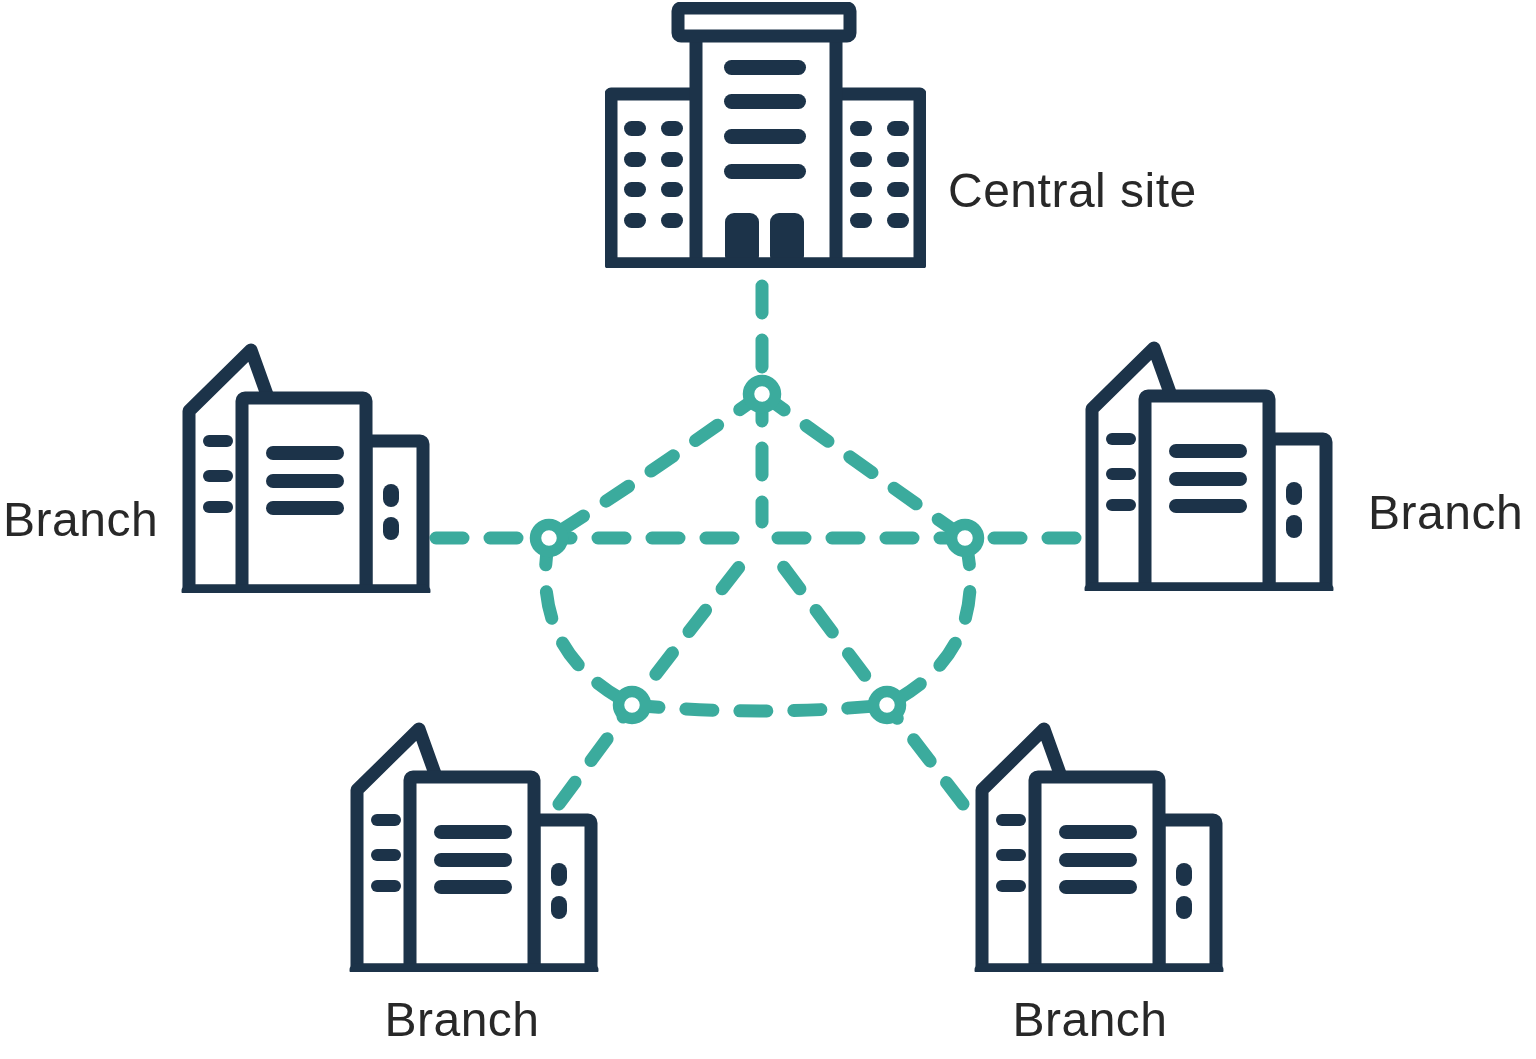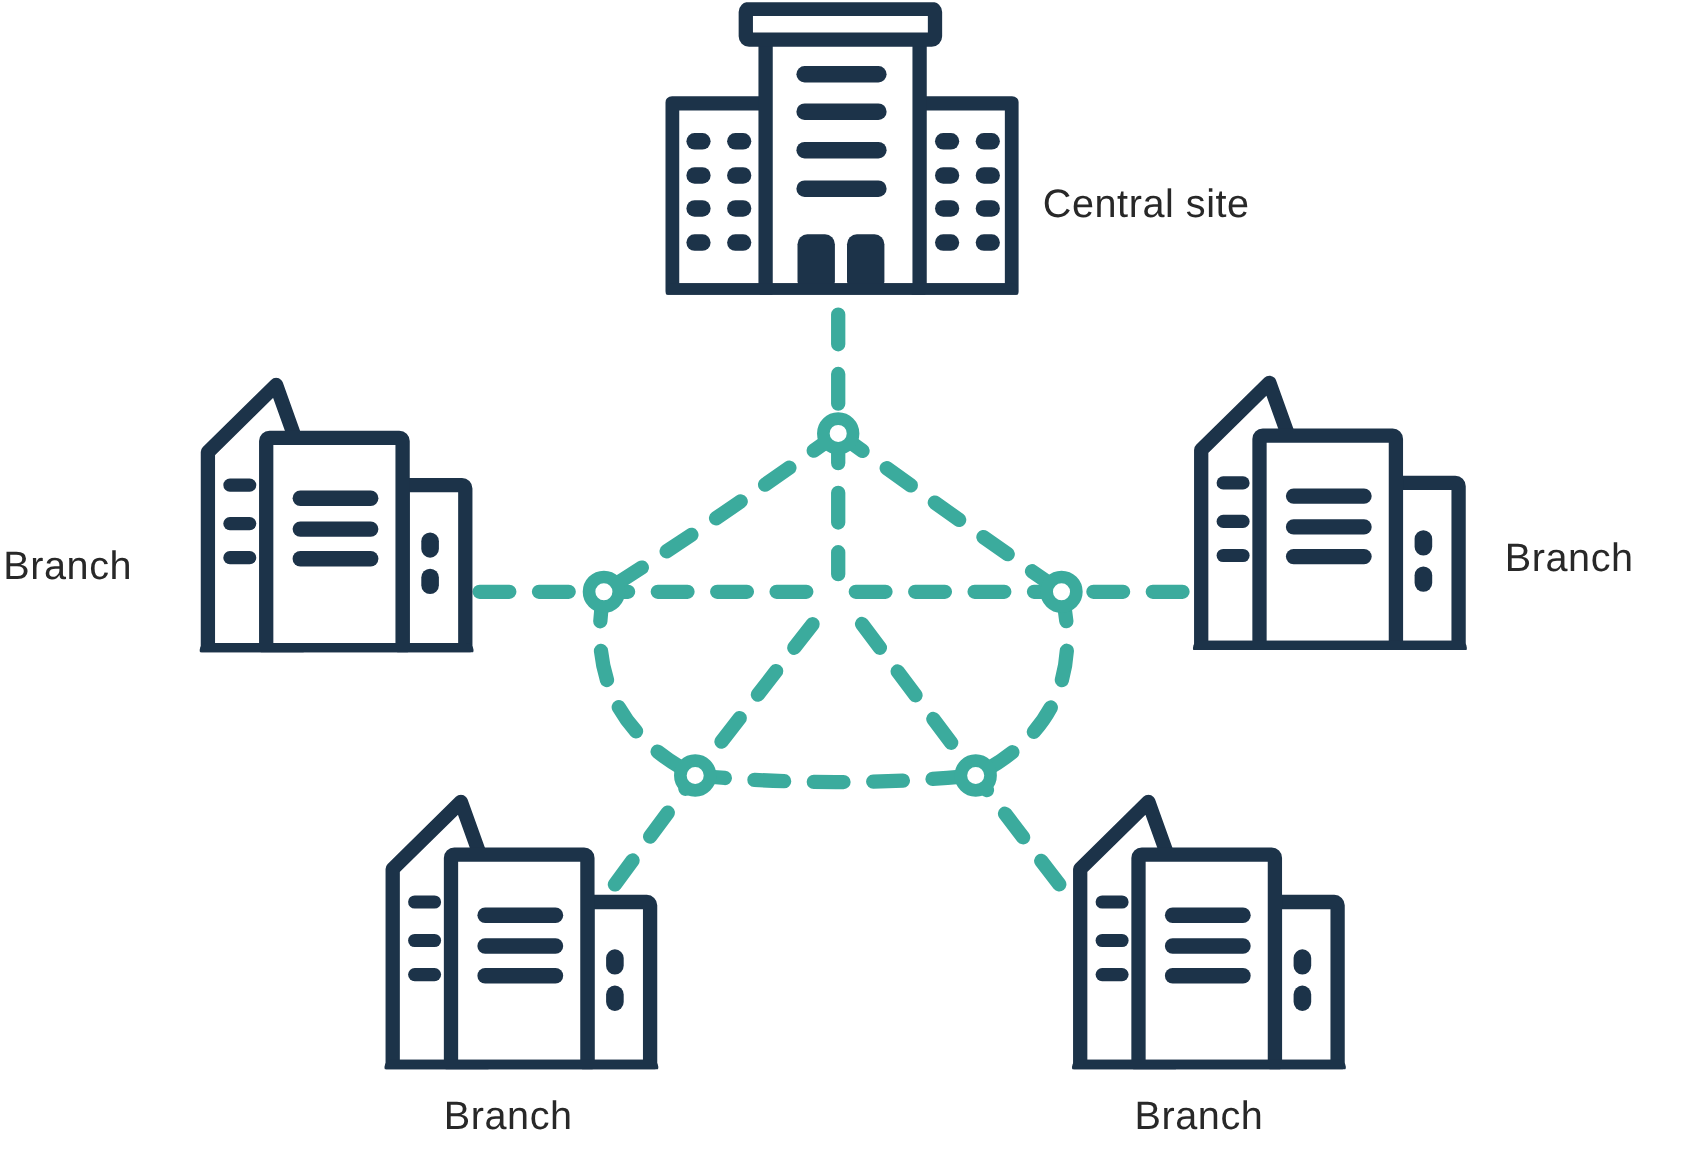--- a/index.html
+++ b/index.html
@@ -47,21 +47,21 @@
   .solid { fill: var(--building-outline); stroke: none; }
   .baseline {
     fill: none;
     stroke: var(--building-outline);
     stroke-width: 13;
     stroke-linecap: round;
   }
   .label {
     position: absolute;
     color: var(--label-text);
-    font-size: 36px;
+    font-size: 48px;
     font-weight: 400;
     letter-spacing: 0.5px;
     white-space: nowrap;
     line-height: 1;
   }
   .label.centered { text-align: center; }
 </style>
 </head>
 <body>
 

